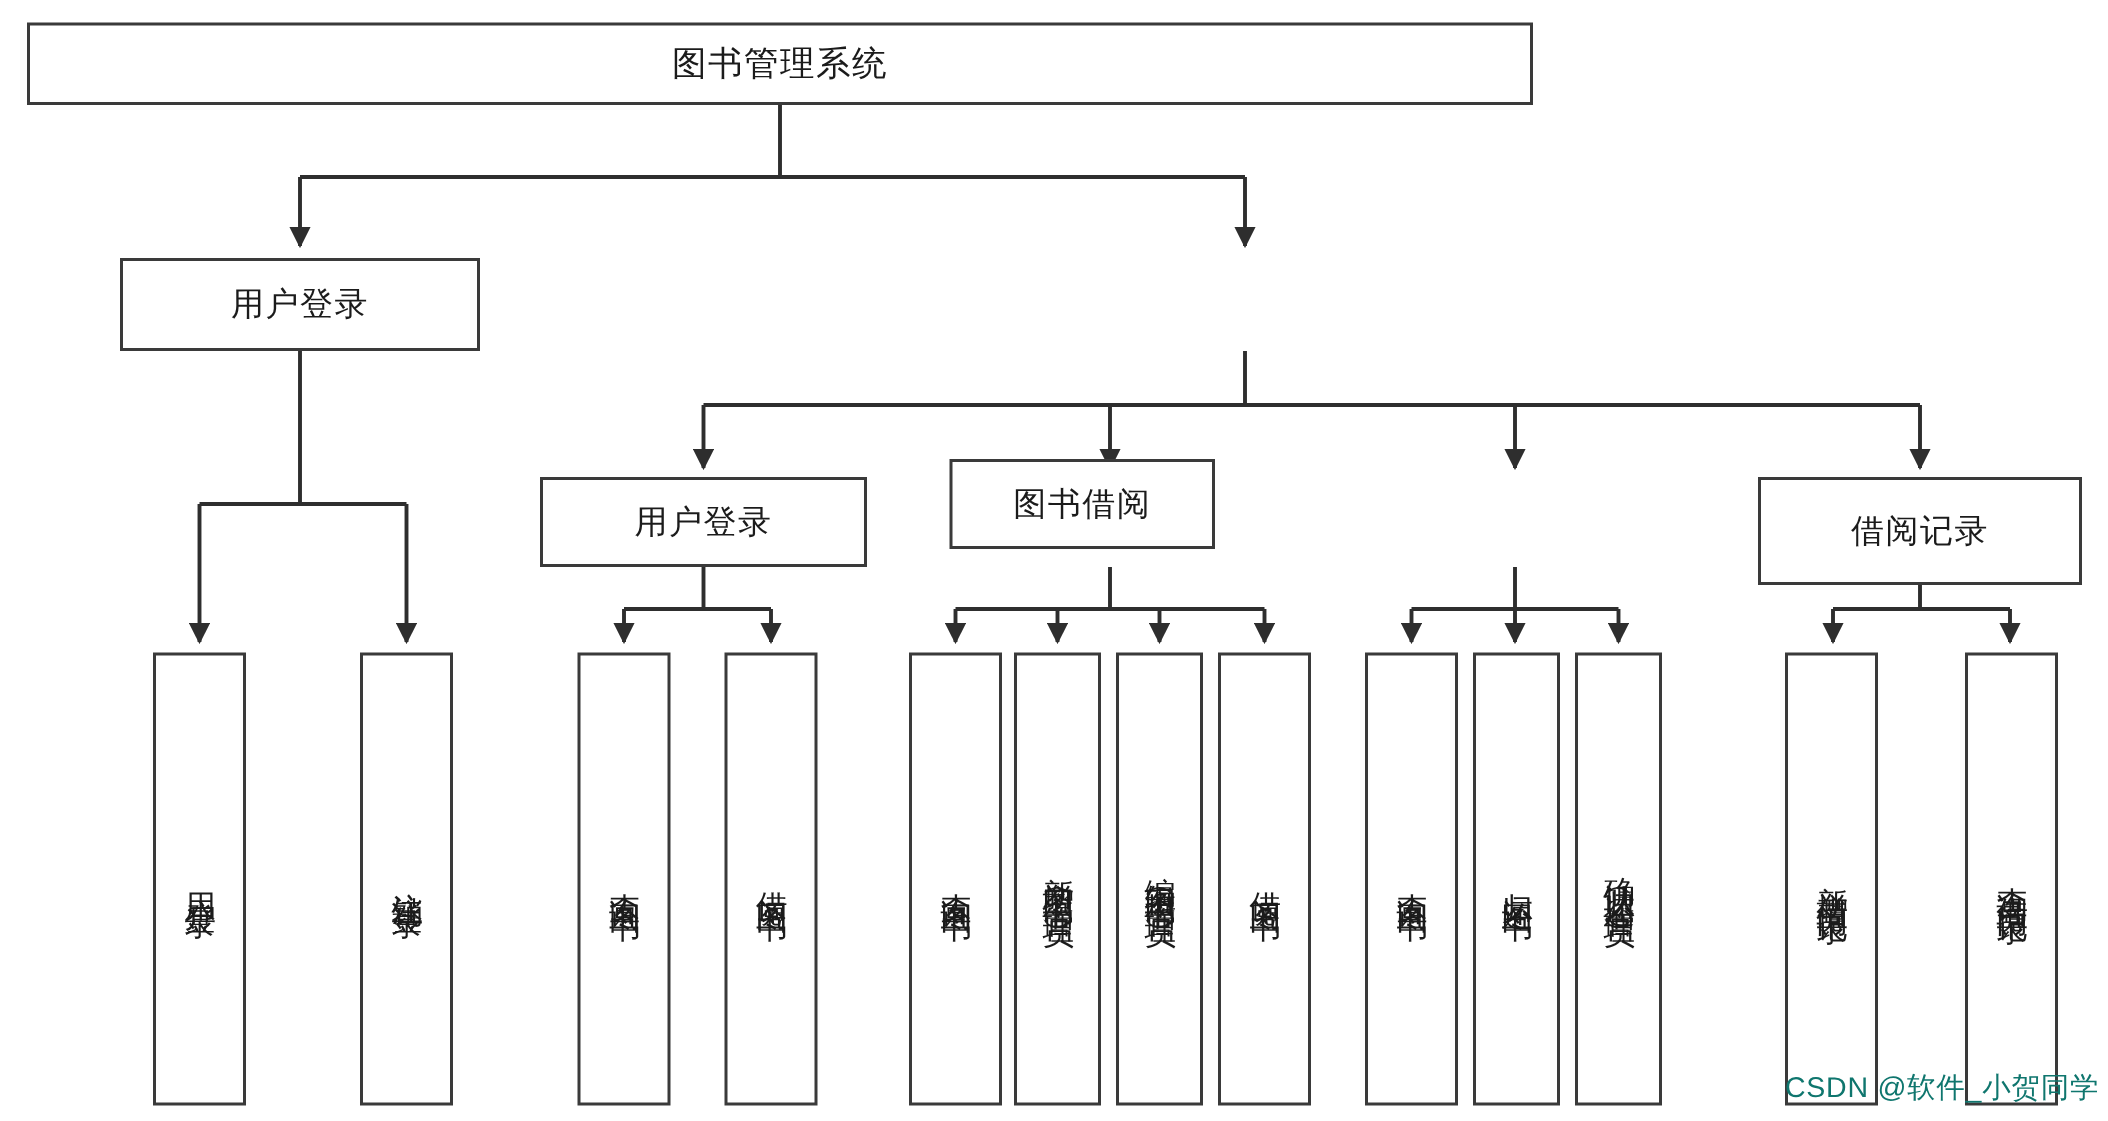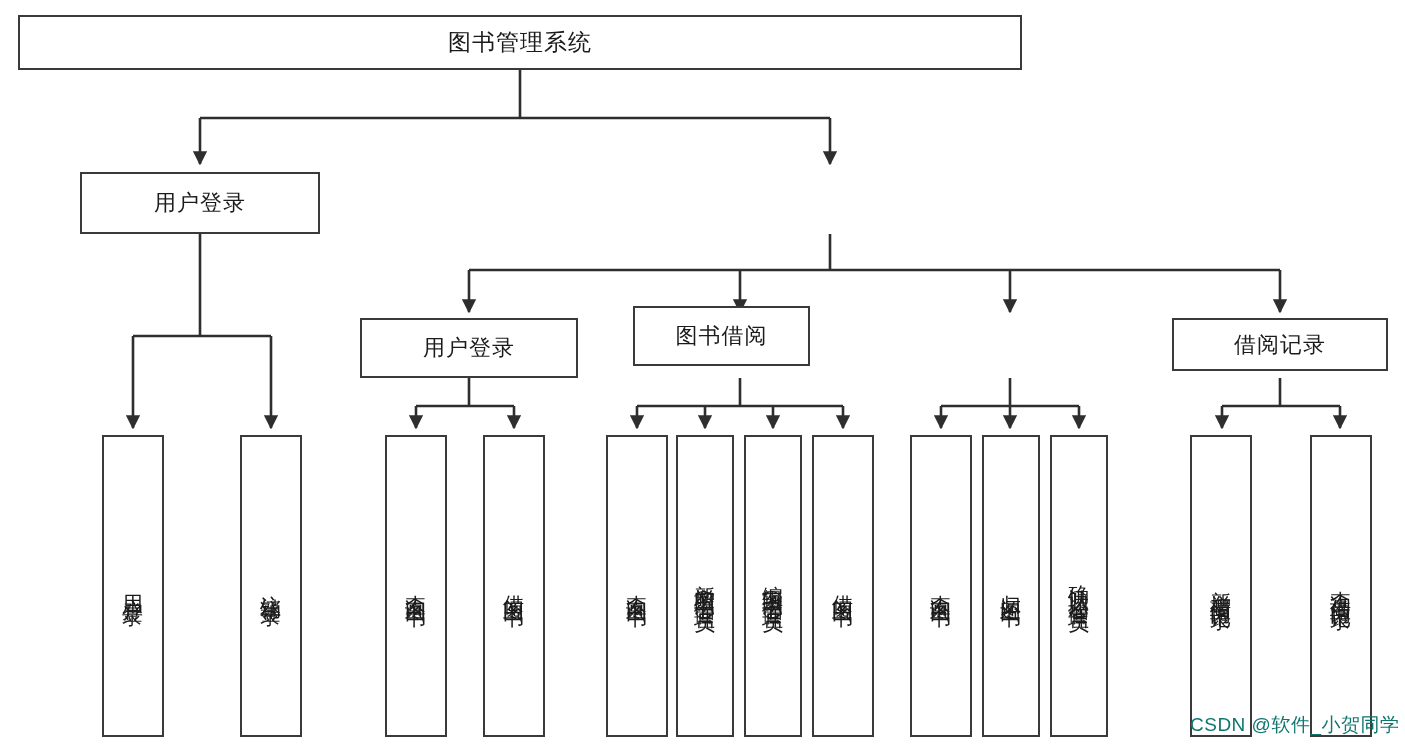--- a/index.html
+++ b/index.html
@@ -125,21 +125,21 @@
   <div class="node h" style="left:80px;top:172px;width:240px;height:62px;">
     <span class="txt">用户登录</span>
   </div>
 
   <div class="node h" style="left:360px;top:318px;width:218px;height:60px;">
     <span class="txt">用户登录</span>
   </div>
   <div class="node h" style="left:633px;top:306px;width:177px;height:60px;">
     <span class="txt">图书借阅</span>
   </div>
-  <div class="node h" style="left:1172px;top:318px;width:216px;height:53px;">
+  <div class="node h" style="left:1172px;top:318px;width:216px;height:72px;">
     <span class="txt">借阅记录</span>
   </div>
 
   <div class="node v" style="left:102px;top:435px;width:62px;height:302px;">
     <span class="txt">用户登录</span>
   </div>
   <div class="node v" style="left:240px;top:435px;width:62px;height:302px;">
     <span class="txt">注销登录</span>
   </div>
 

